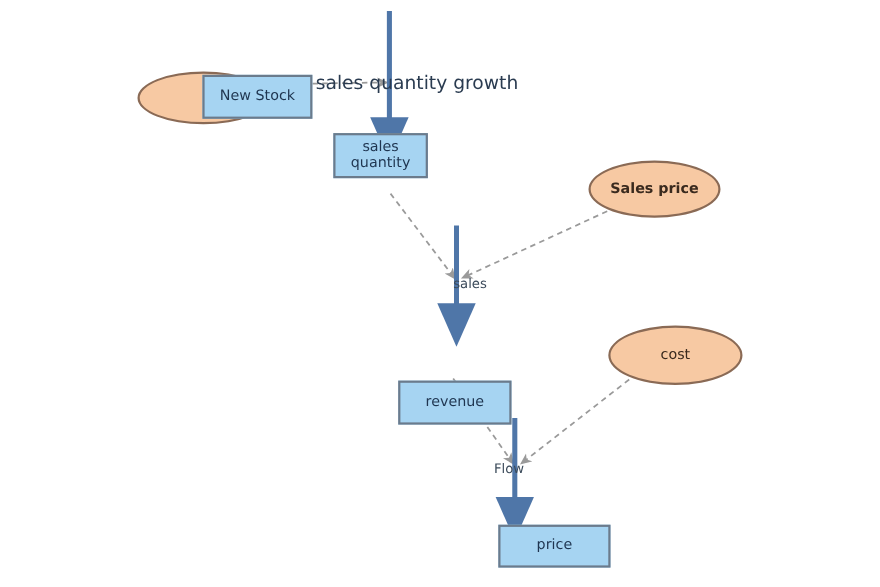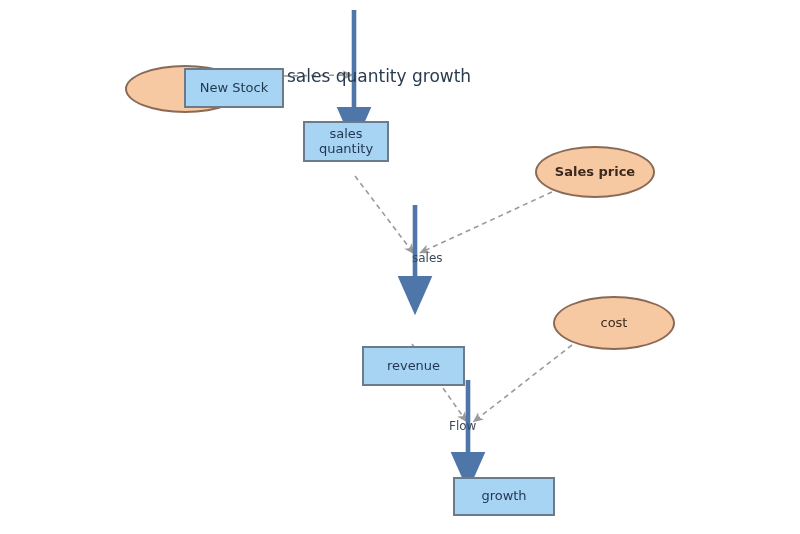--- a/index.html
+++ b/index.html
@@ -114,21 +114,21 @@
 
   <div class="node stock" style="left:303px; top:121px; width:86px; height:41px;">
     <span>sales quantity</span>
   </div>
 
   <div class="node stock" style="left:362px; top:302px; width:103px; height:40px;margin-top:44px;">
     <span>revenue</span>
   </div>
 
   <div class="node stock" style="left:453px; top:477px; width:102px; height:39px;">
-    <span>growth</span>
+    <span>price</span>
   </div>
 
   <div class="flow-label" style="left:287px; top:66px;">sales quantity growth</div>
 
   <div class="valve-label" style="left:412px; top:251px;">sales</div>
 
   <div class="valve-label" style="left:449px; top:419px;">Flow</div>
 
 </div>
 

